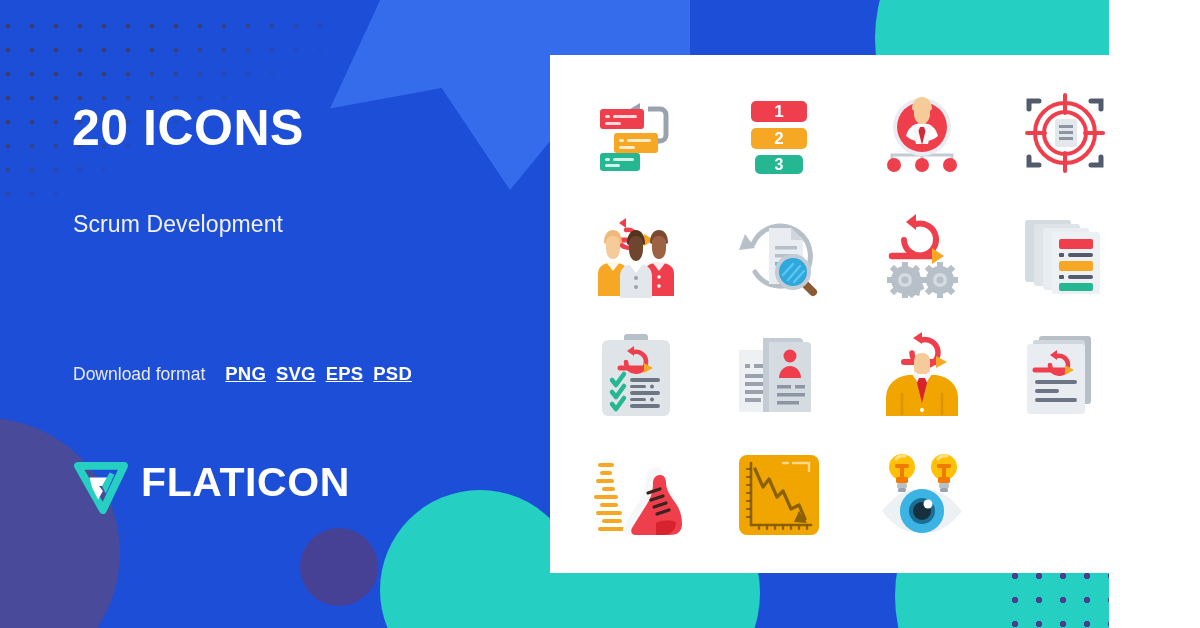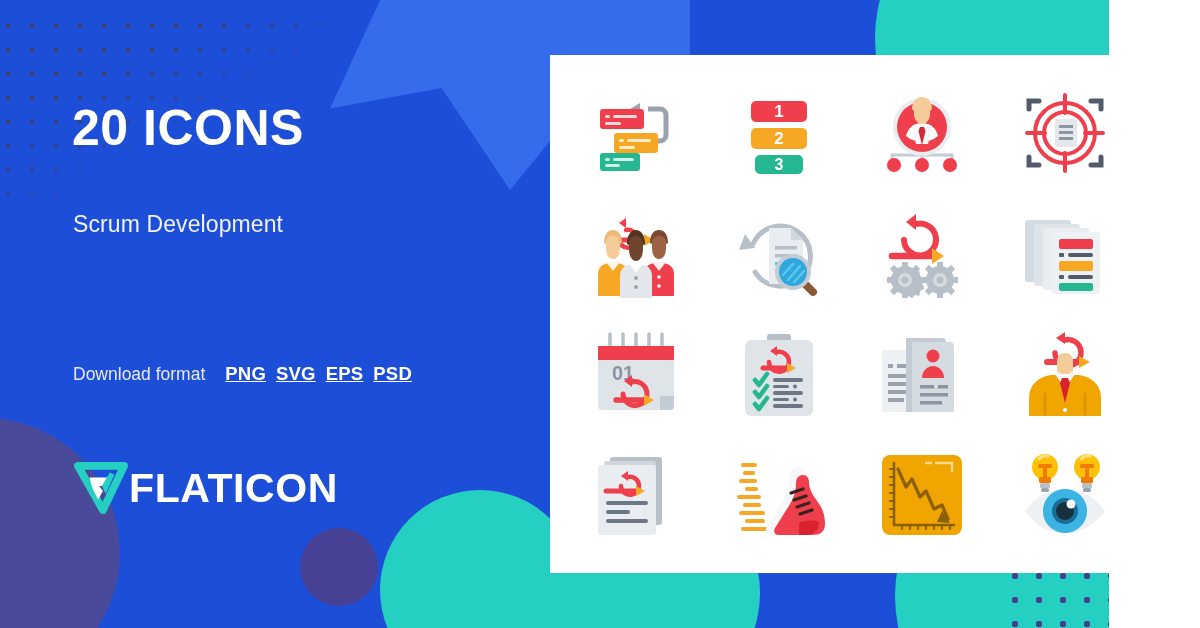--- a/index.html
+++ b/index.html
@@ -109,21 +109,21 @@
     margin-right: 10px;
   }
   .format-tag {
     font-size: 18.5px; color: #ffffff; font-weight: 700;
     letter-spacing: 0.2px;
     text-decoration: underline;
   }
 
   .brand-row {
     position: absolute; top: 462px; left: 2px;
-    display: flex; align-items: center; gap: 1px;
+    display: flex; align-items: flex-start; gap: 13px;
   }
   .brand-mark { width: 54px; height: 52px; display: block; }
   .brand-word {
     font-size: 41px; font-weight: 700; color: #ffffff;
     letter-spacing: 0.6px; line-height: 1;
   }
 
   
   .icon-card {
     position: absolute;
@@ -362,39 +362,20 @@
         <rect x="40" y="31" width="34" height="10" rx="2" fill="#ef3f4c"></rect>
         <rect x="40" y="45" width="5" height="4" rx="1" fill="#525a6b"></rect>
         <rect x="49" y="45" width="25" height="4" rx="2" fill="#525a6b"></rect>
         <rect x="40" y="53" width="34" height="10" rx="2" fill="#f6a724"></rect>
         <rect x="40" y="67" width="5" height="4" rx="1" fill="#525a6b"></rect>
         <rect x="49" y="67" width="25" height="4" rx="2" fill="#525a6b"></rect>
         <rect x="40" y="75" width="34" height="8" rx="2" fill="#24b792"></rect>
       </svg>
     </div>
 
-    <div class="icon-cell">
-      <svg width="92" height="92" viewBox="0 0 92 92">
-        <g stroke="#b7c0c9" stroke-width="3.5" stroke-linecap="round">
-          <line x1="20" y1="6" x2="20" y2="20"></line>
-          <line x1="33" y1="6" x2="33" y2="20"></line>
-          <line x1="46" y1="6" x2="46" y2="20"></line>
-          <line x1="59" y1="6" x2="59" y2="20"></line>
-          <line x1="72" y1="6" x2="72" y2="20"></line>
-        </g>
-        <path d="M8 18 h76 v14 h-76z" fill="#ef3f4c"></path>
-        <path d="M8 32 h76 v46 a4 4 0 0 1 -4 4 h-68 a4 4 0 0 1 -4 -4z" fill="#dfe4e9"></path>
-        <path d="M70 68 h14 v10 a4 4 0 0 1 -4 4 h-10z" fill="#c3ccd4"></path>
-        <text x="22" y="52" font-family="Liberation Sans, sans-serif" font-size="20" font-weight="700" fill="#8b95a3">01</text>
-        <path d="M42 54 a12 12 0 1 1 -9 12" fill="none" stroke="#ef3f4c" stroke-width="5" stroke-linecap="round"></path>
-        <path d="M42 47 l-8 6 l8 6z" fill="#ef3f4c"></path>
-        <line x1="26" y1="72" x2="56" y2="72" stroke="#ef3f4c" stroke-width="5.5" stroke-linecap="round"></line>
-        <path d="M54 66 l10 6 l-10 6z" fill="#f6a724"></path>
-      </svg>
-    </div>
 
     <div class="icon-cell">
       <svg width="92" height="92" viewBox="0 0 92 92">
         <rect x="34" y="6" width="24" height="10" rx="3" fill="#b7c0c9"></rect>
         <rect x="12" y="12" width="68" height="76" rx="6" fill="#dfe4e9"></rect>
         <path d="M44 24 a10 10 0 1 1 -8 10" fill="none" stroke="#ef3f4c" stroke-width="4.5" stroke-linecap="round"></path>
         <path d="M44 18 l-7 5 l7 5z" fill="#ef3f4c"></path>
         <line x1="30" y1="40" x2="56" y2="40" stroke="#ef3f4c" stroke-width="5" stroke-linecap="round"></line>
         <path d="M54 35 l9 5 l-9 5z" fill="#f6a724"></path>
         <g stroke="#24b792" stroke-width="4.5" stroke-linecap="round" stroke-linejoin="round" fill="none">

